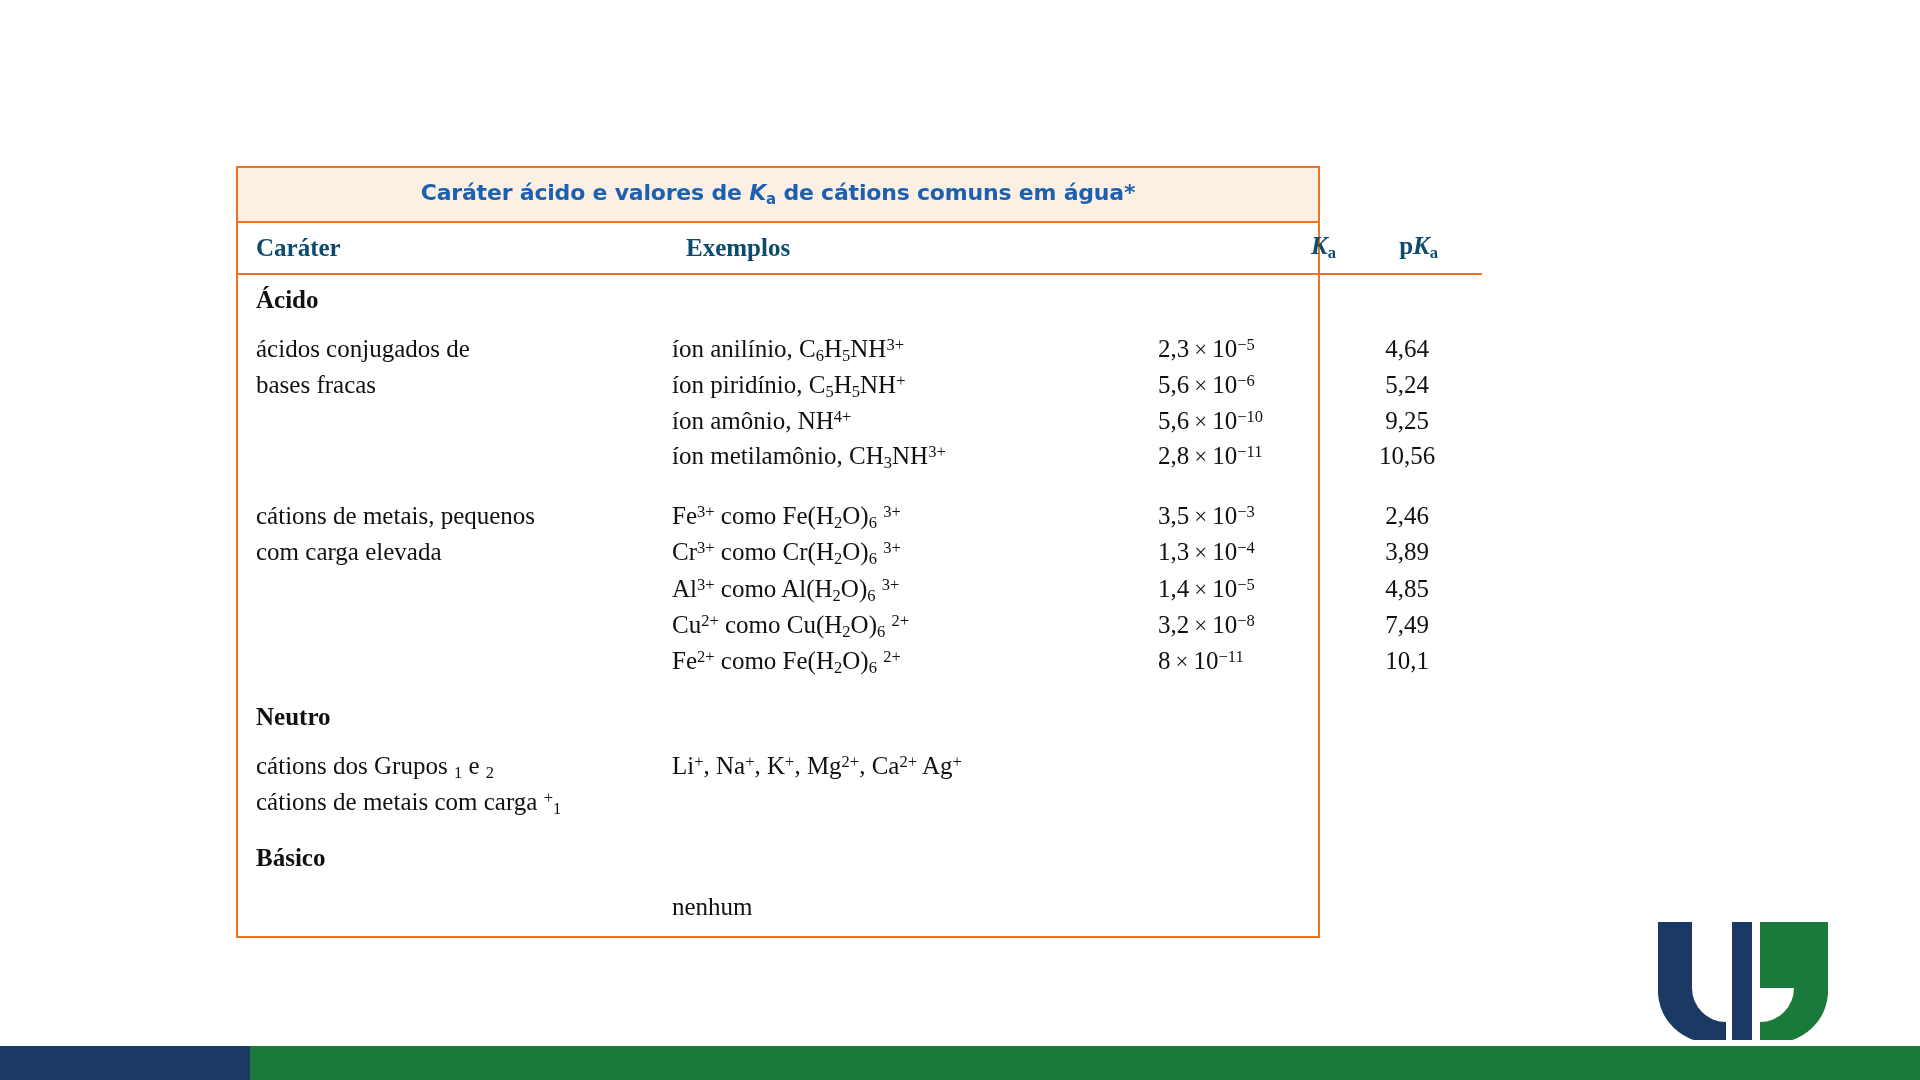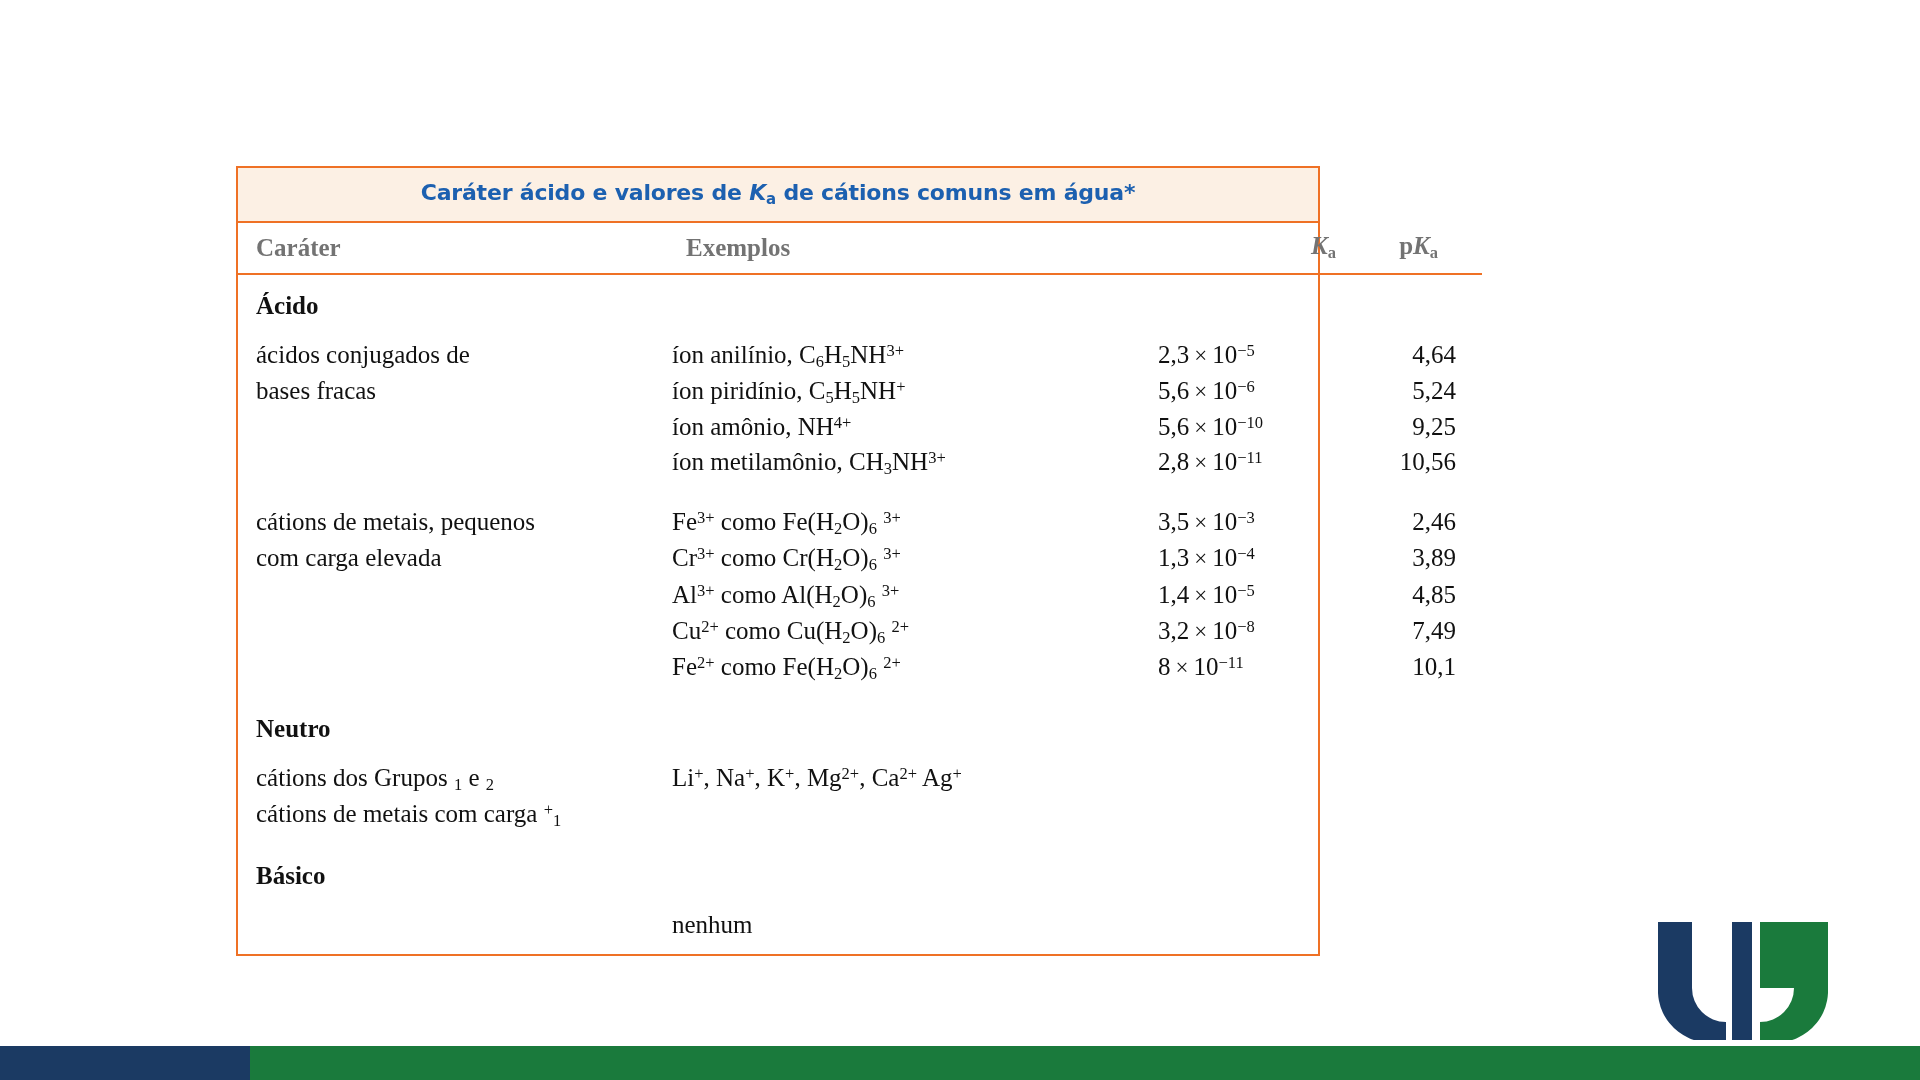--- a/index.html
+++ b/index.html
@@ -61,42 +61,42 @@
   table.main col.c1{width:430px;}
   table.main col.c2{width:490px;}
   table.main col.c3{width:200px;}
   table.main col.c4{width:124px;}
 
   .hdr th{
     font-weight:bold;
     font-size:25px;
     padding:9px 0 10px 0;
     border-bottom:2px solid #ef7125;
-    color:#737373;
+    color:#0c4a6e;
   }
   .hdr th.l{text-align:left;padding-left:18px;}
   .hdr th.r{text-align:right;padding-right:22px;}
   .hdr th.r2{text-align:right;padding-right:44px;}
   .hdr i{font-style:italic;}
 
   td{
     font-size:25px;
     color:#111;
     vertical-align:top;
     line-height:1.22;
     padding:0;
   }
   td.carater{padding-left:18px;}
   td.exemplos{padding-left:4px;}
   td.ka{text-align:left;padding-right:22px;white-space:nowrap;}
-  td.pka{text-align:right;padding-right:26px;white-space:nowrap;}
+  td.pka{text-align:center;padding-right:26px;white-space:nowrap;}
 
   .section-head td{
     font-weight:bold;
-    padding-top:16px;
+    padding-top:10px;
     padding-bottom:4px;
   }
   .grp td{padding-top:14px;padding-bottom:2px;}
   .row td{padding-top:2px;padding-bottom:2px;}
   .pad-bottom td{padding-bottom:14px;}
 
   .times{padding:0 5px;font-size:0.92em;}
   .sup-n{font-size:0.66em;vertical-align:0.45em;}
   .sub-n{font-size:0.66em;vertical-align:-0.25em;}
 </style>

